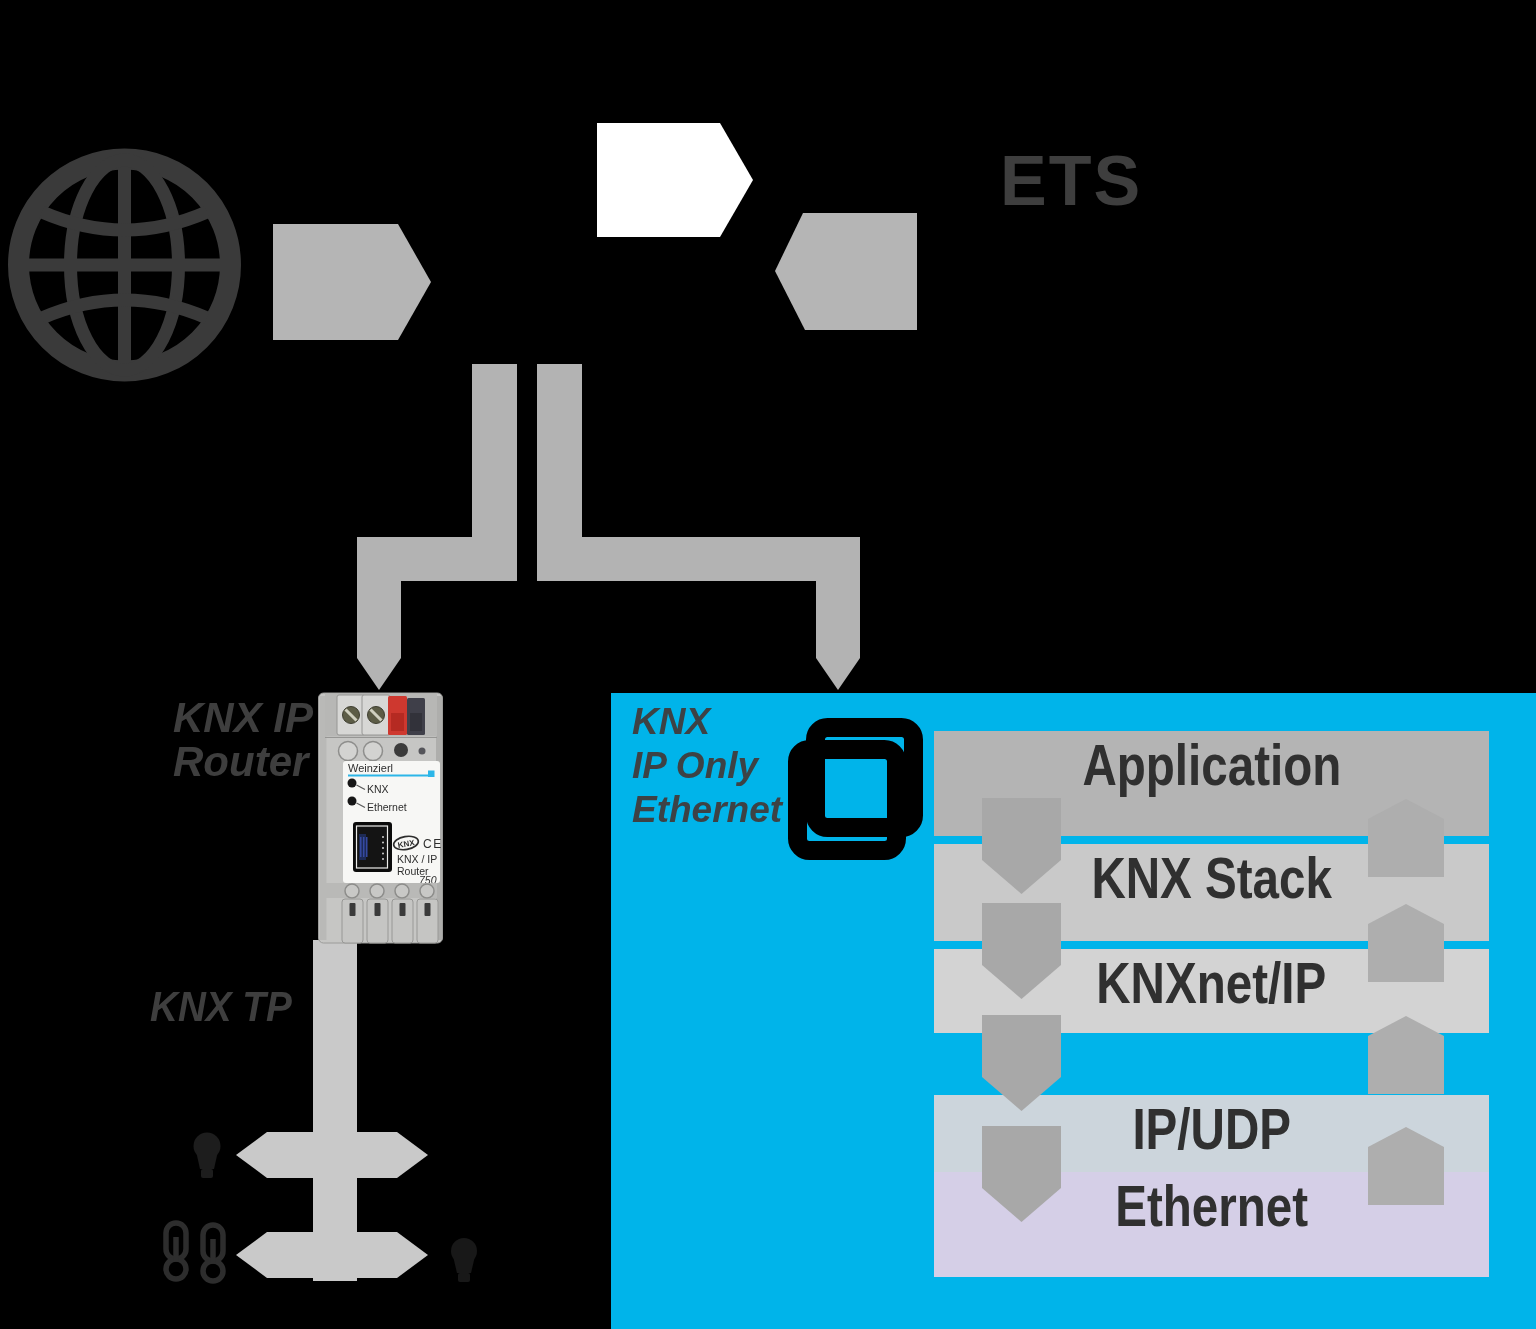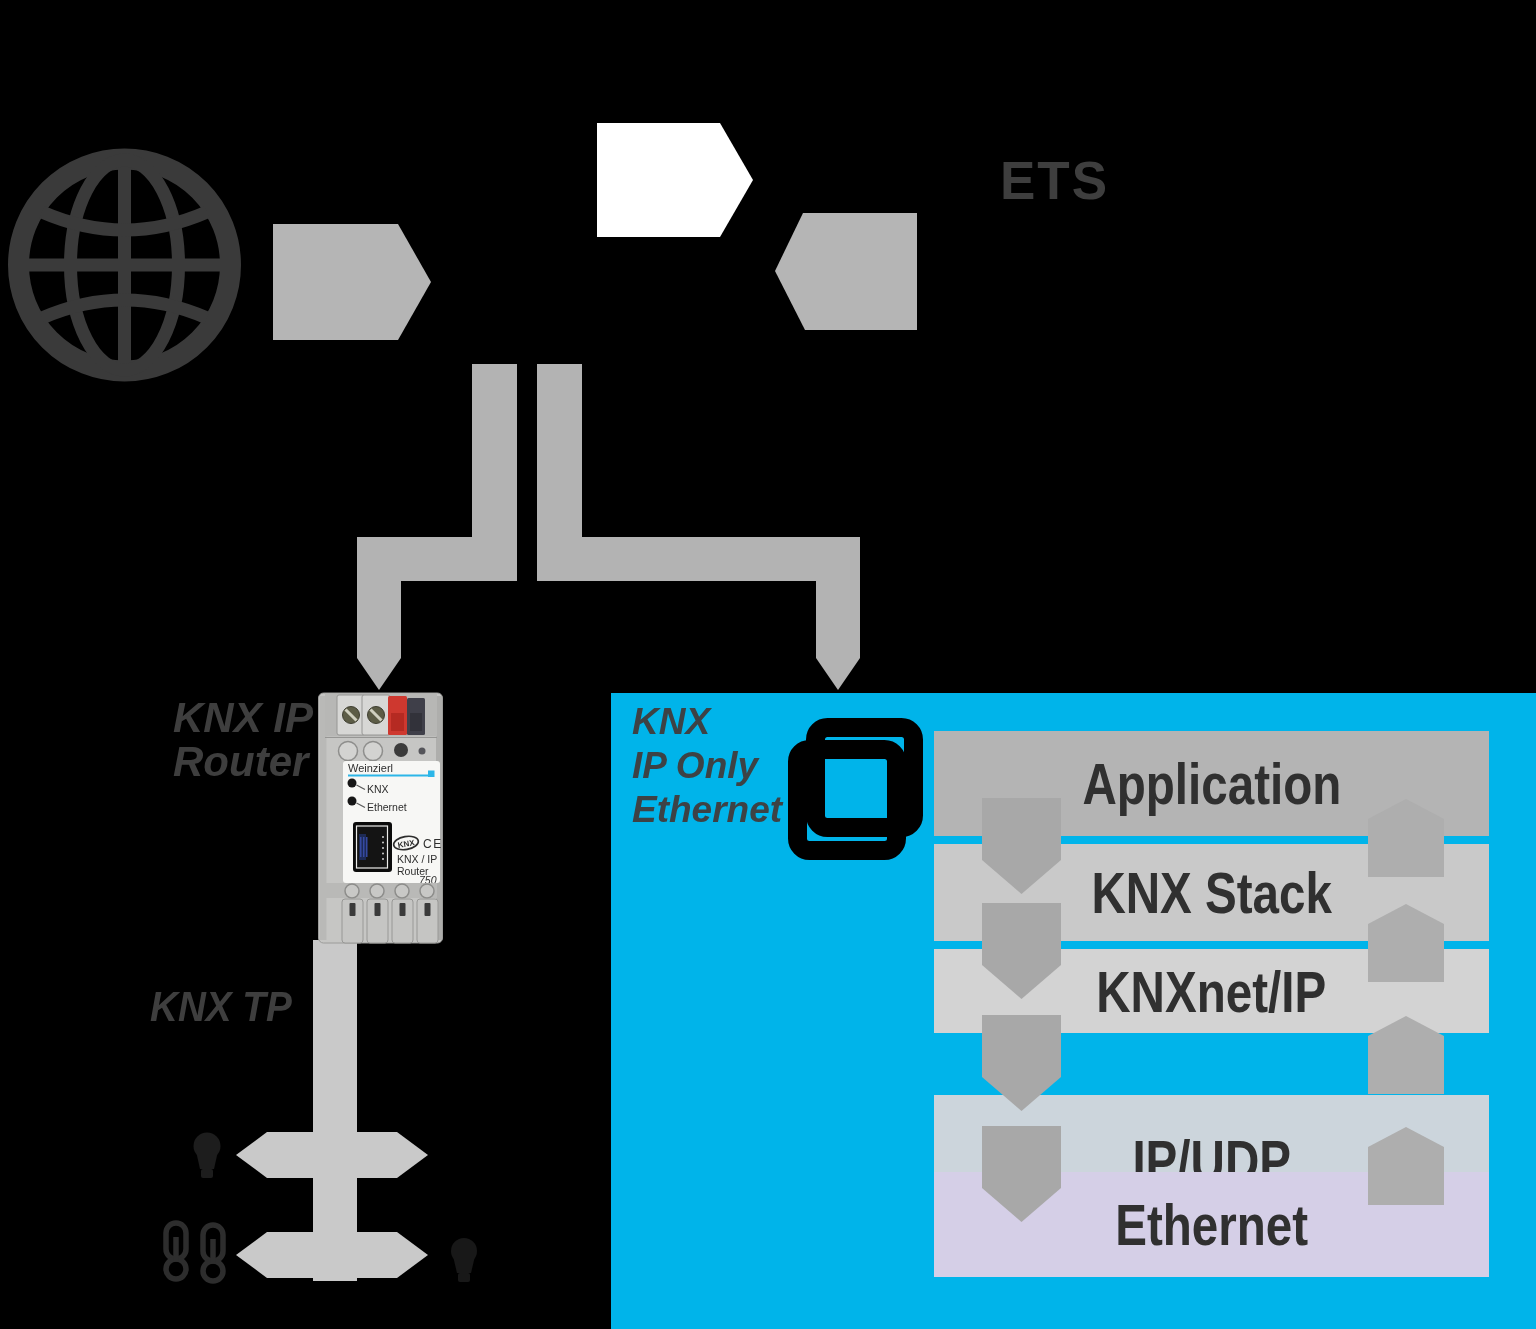--- a/index.html
+++ b/index.html
@@ -5,39 +5,39 @@
   html,body{margin:0;padding:0;background:#000;}
   #canvas{
     position:relative;width:1536px;height:1329px;overflow:hidden;
     background:var(--background,#000);
     font-family:"Liberation Sans",sans-serif;
   }
   .abs{position:absolute;}
   svg{display:block;overflow:visible;}
   
   .ets-label{
-    left:1000px;top:146px;font-size:53px;font-weight:bold;
+    left:1000px;top:146px;font-size:70px;font-weight:bold;
     color:var(--label-dark,#3e3e3e);letter-spacing:2px;line-height:70px;
   }
   
   .dark-label{
     color:var(--label-dark,#3e3e3e);font-weight:bold;font-style:italic;
   }
   .router-label{left:173px;top:696px;font-size:42px;line-height:44px;}
   .knxtp-label{left:150px;top:985px;font-size:42px;line-height:44px;
     transform:scaleX(.92);transform-origin:left top;}
   
   .cyan-box{left:611px;top:693px;width:925px;height:636px;background:var(--cyan,#00b4ea);}
   .box-title{
     left:632px;top:700px;font-size:37px;line-height:44px;font-weight:bold;font-style:italic;
     color:#3d4245;
   }
   
   .layer{
-    left:934px;width:555px;display:flex;align-items:center;justify-content:center;
+    left:934px;width:555px;display:flex;justify-content:center;
   }
   .layer span{
     font-size:58px;font-weight:bold;color:var(--layer-text,#303030);
     display:inline-block;transform:scaleX(.82);white-space:nowrap;
   }
   .l0{top:731px;height:105px;}
   .l1{top:844px;height:97px;}
   .l2{top:949px;height:84px;}
   .l3{top:1095px;height:130px;}
   .l4{top:1172px;height:105px;}

